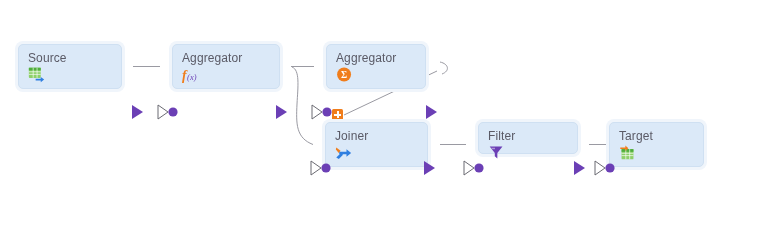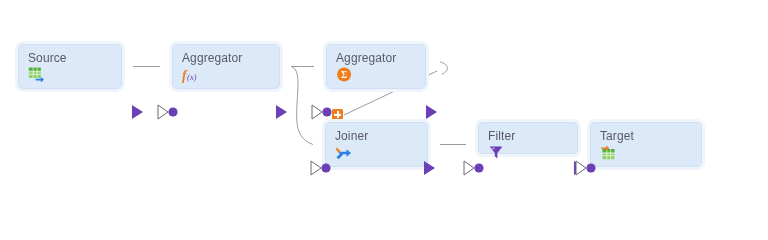--- a/index.html
+++ b/index.html
@@ -171,21 +171,21 @@
     </svg>
     <svg class="port" style="left:-16px; top:35px;" width="24" height="20" viewBox="0 0 24 20">
       <path d="M 1 3 L 11 10 L 1 17 Z" fill="#ffffff" stroke="#6b6b73" stroke-width="1"></path>
       <circle cx="16" cy="10" r="4.6" fill="#6b3fb5"></circle>
     </svg>
     <svg class="port" style="left:92px; top:36px;" width="20" height="18" viewBox="0 0 20 18">
       <path d="M 3 2 L 14 9 L 3 16 Z" fill="#6b3fb5"></path>
     </svg>
   </div>
 
-  <div class="node" style="left:590px; top:122px; width:112px; height:45px;">
+  <div class="node" style="left:609px; top:122px; width:95px; height:45px;">
     <div class="node-label">Target</div>
     <svg class="node-icon" viewBox="0 0 20 20">
       <rect x="3" y="6" width="14" height="12" rx="1" fill="#8ed06a"></rect>
       <rect x="3" y="6" width="14" height="3.2" fill="#4fae3c"></rect>
       <rect x="3" y="10.4" width="14" height="0.9" fill="#ffffff" opacity="0.85"></rect>
       <rect x="3" y="13.3" width="14" height="0.9" fill="#ffffff" opacity="0.85"></rect>
       <rect x="7.6" y="6" width="0.9" height="12" fill="#ffffff" opacity="0.85"></rect>
       <rect x="12.2" y="6" width="0.9" height="12" fill="#ffffff" opacity="0.85"></rect>
       <path d="M 0.5 1 L 6.5 1 L 6.5 3.2 L 10 0 L 6.5 -3.2 L 6.5 -1 L 0.5 -1 Z" transform="translate(1,5)" fill="#f07d1b"></path>
     </svg>

